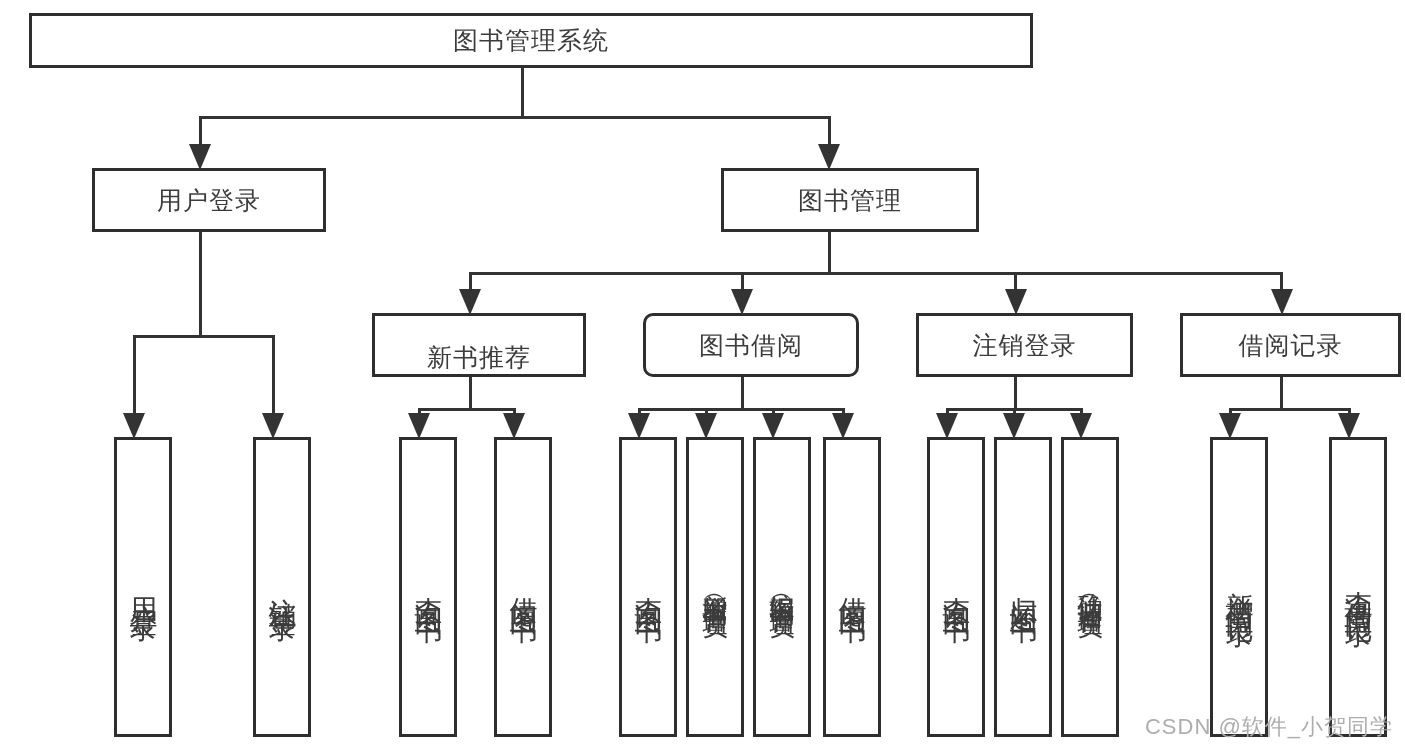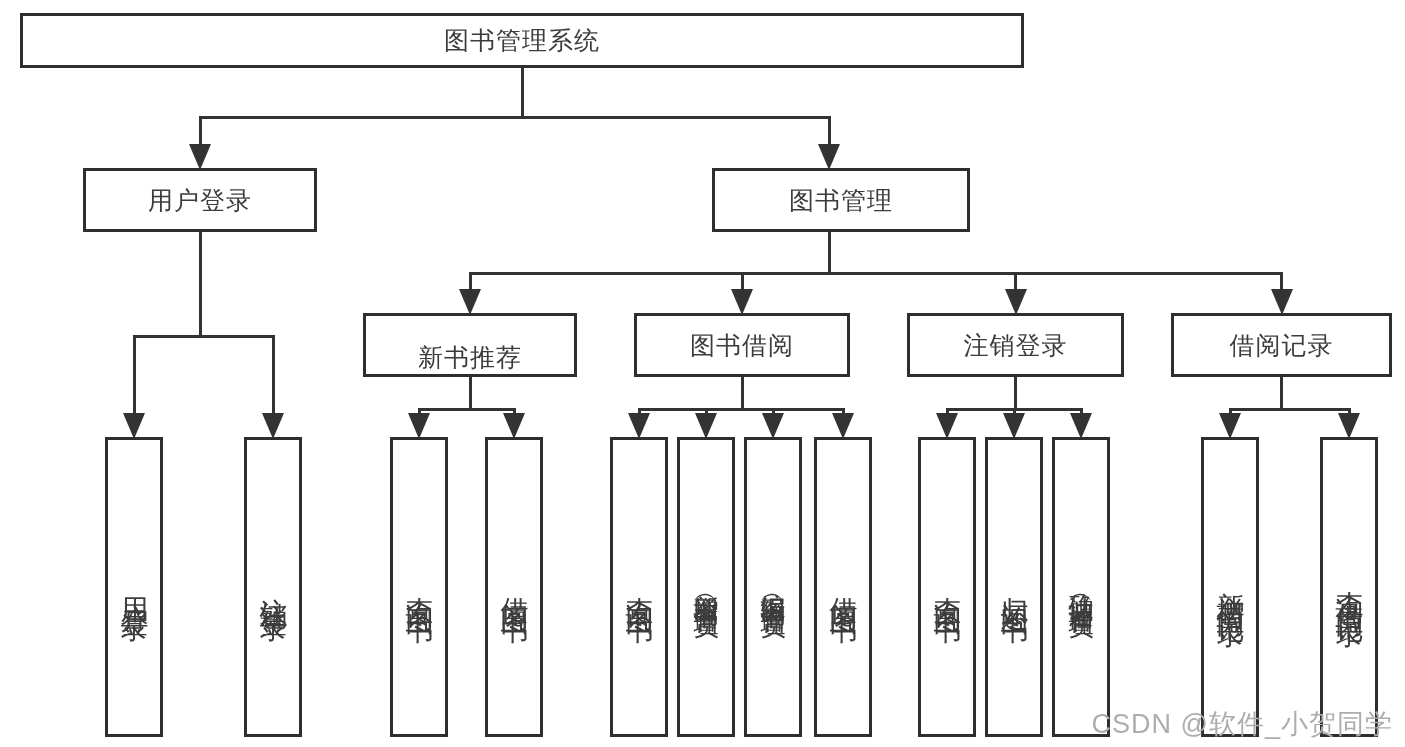--- a/index.html
+++ b/index.html
@@ -13,20 +13,21 @@
   }
   .node{
     position:absolute;
     box-sizing:border-box;
     background:var(--boxfill,#ffffff);
     border:3px solid var(--border,#2e2e2e);
     display:flex;
     align-items:center;
     justify-content:center;
     color:var(--text,#3c3c3c);
+    margin-left:9px;
   }
   .node-h .node-label{
     font-size:25px;
     letter-spacing:1px;
     white-space:nowrap;
   }
   .node-v .node-label{
     writing-mode:vertical-rl;
     text-orientation:mixed;
     font-size:28px;
@@ -45,21 +46,21 @@
     position:absolute;
     width:0;height:0;
     border-left:11px solid transparent;
     border-right:11px solid transparent;
     border-top:26px solid var(--line,#333333);
   }
   #watermark{
     position:absolute;
     right:12px;
     bottom:5px;
-    font-size:27px;
+    font-size:22px;
     letter-spacing:1px;
     color:var(--wm,#adadad);
     z-index:10;
     white-space:nowrap;
     margin-top:19px;
   }
 </style>
 </head>
 <body>
 
@@ -70,21 +71,21 @@
     </div>
     <div class="node node-h" style="left: 83px; top: 168px; width: 234px; height: 64px;">
       <span class="node-label">用户登录</span>
     </div>
     <div class="node node-h" style="left: 712px; top: 168px; width: 258px; height: 64px;">
       <span class="node-label">图书管理</span>
     </div>
     <div class="node node-h" style="left: 363px; top: 313px; width: 214px; height: 64px; align-items: flex-end;">
       <span class="node-label">新书推荐</span>
     </div>
-    <div class="node node-h" style="left: 634px; top: 313px; width: 216px; height: 64px;">
+    <div class="node node-h" style="left: 634px; top: 313px; width: 216px; height: 64px; border-radius: 10px;">
       <span class="node-label">图书借阅</span>
     </div>
     <div class="node node-h" style="left: 907px; top: 313px; width: 217px; height: 64px;">
       <span class="node-label">注销登录</span>
     </div>
     <div class="node node-h" style="left: 1171px; top: 313px; width: 221px; height: 64px; justify-content: center;">
       <span class="node-label">借阅记录</span>
     </div>
     <div class="node node-v" style="left: 105px; top: 437px; width: 58px; height: 300px;">
       <span class="node-label">用户登录</span>

